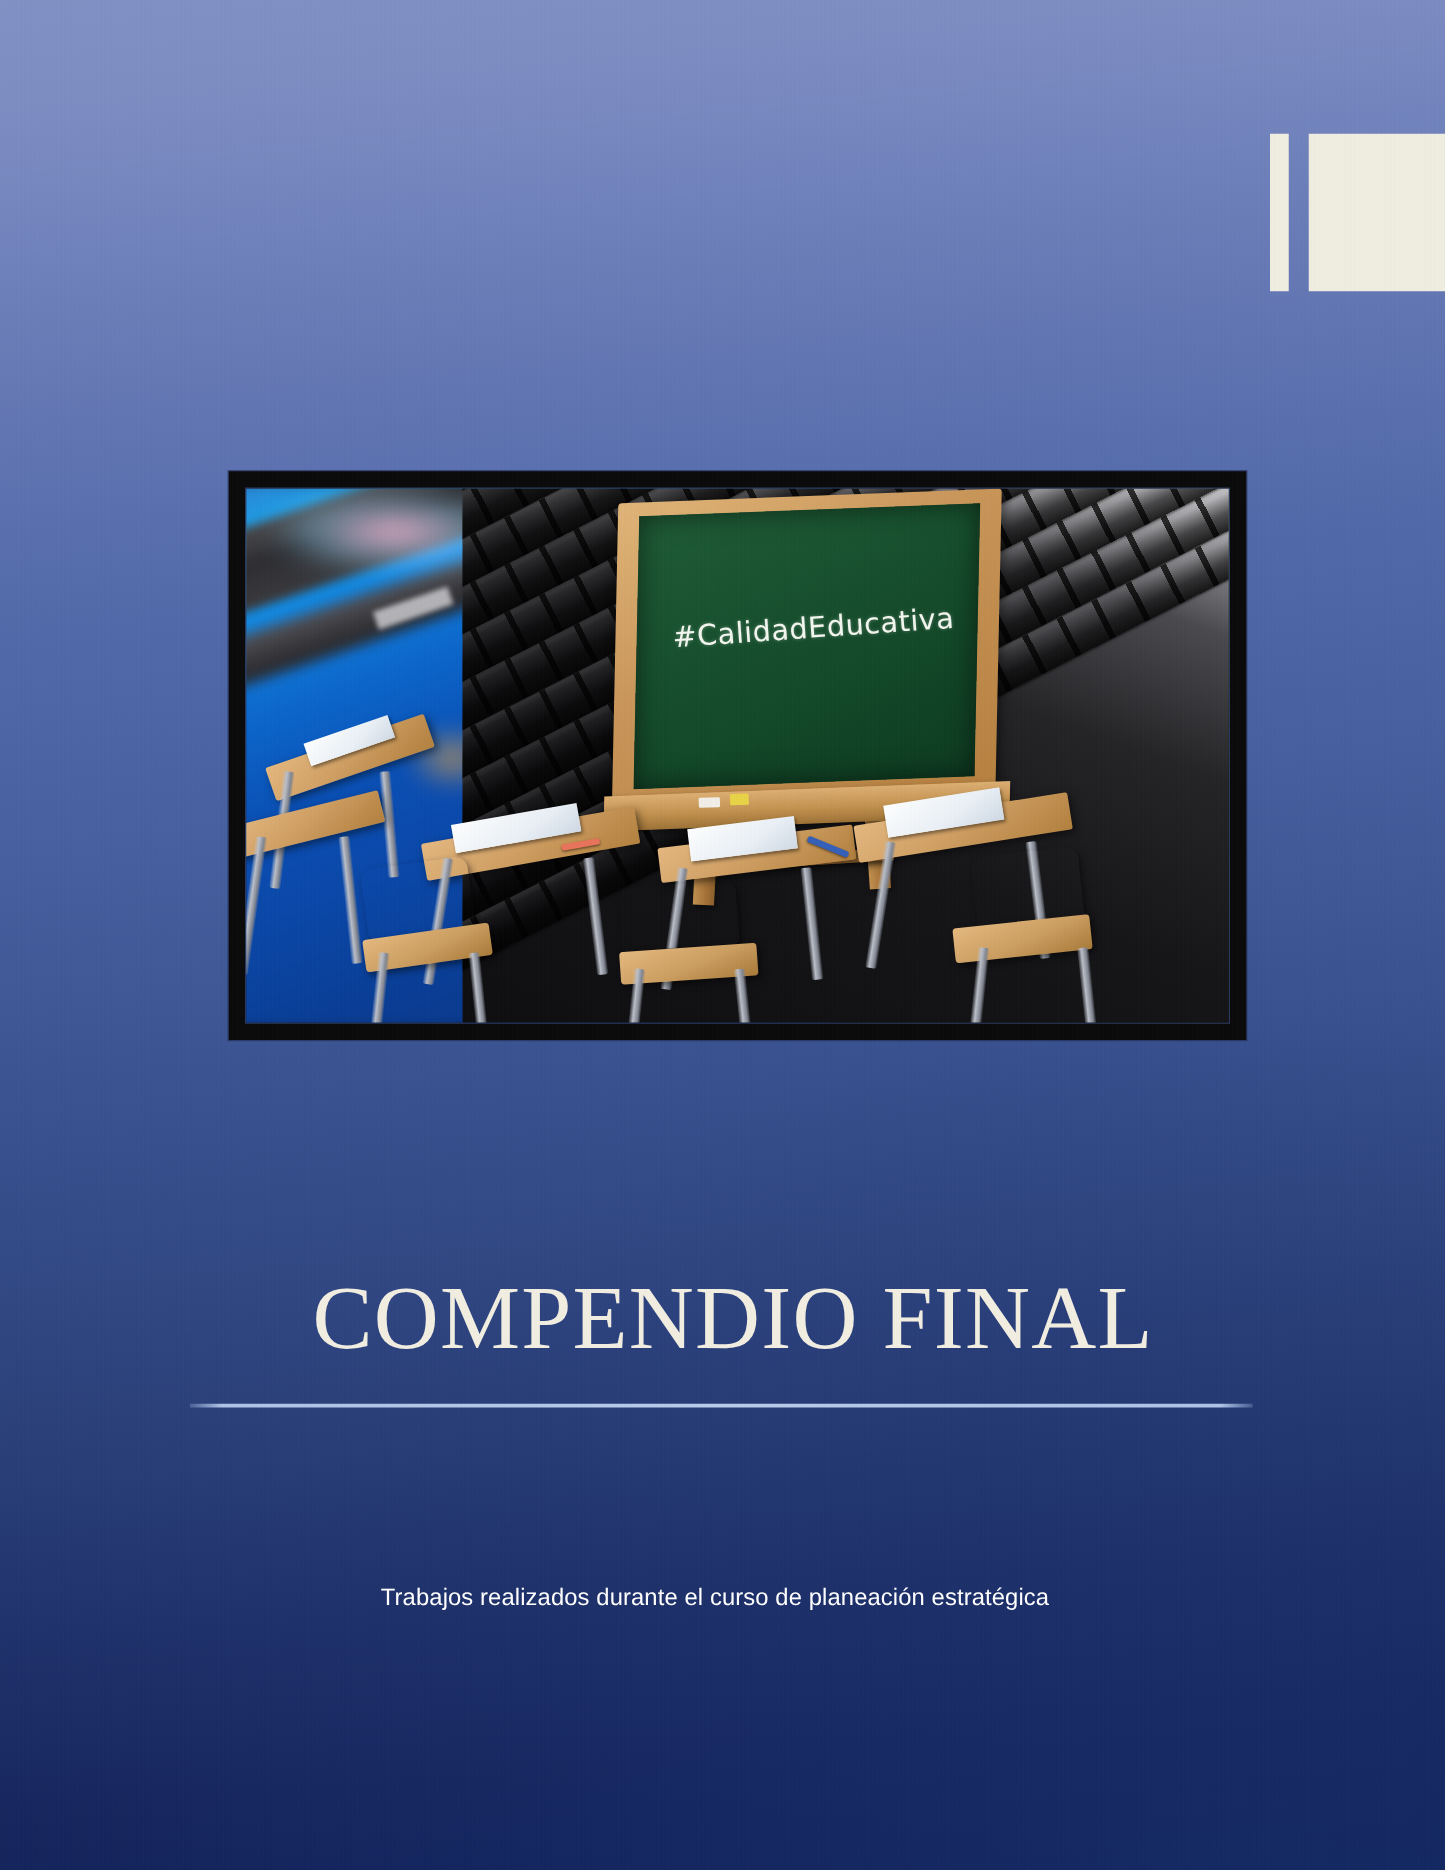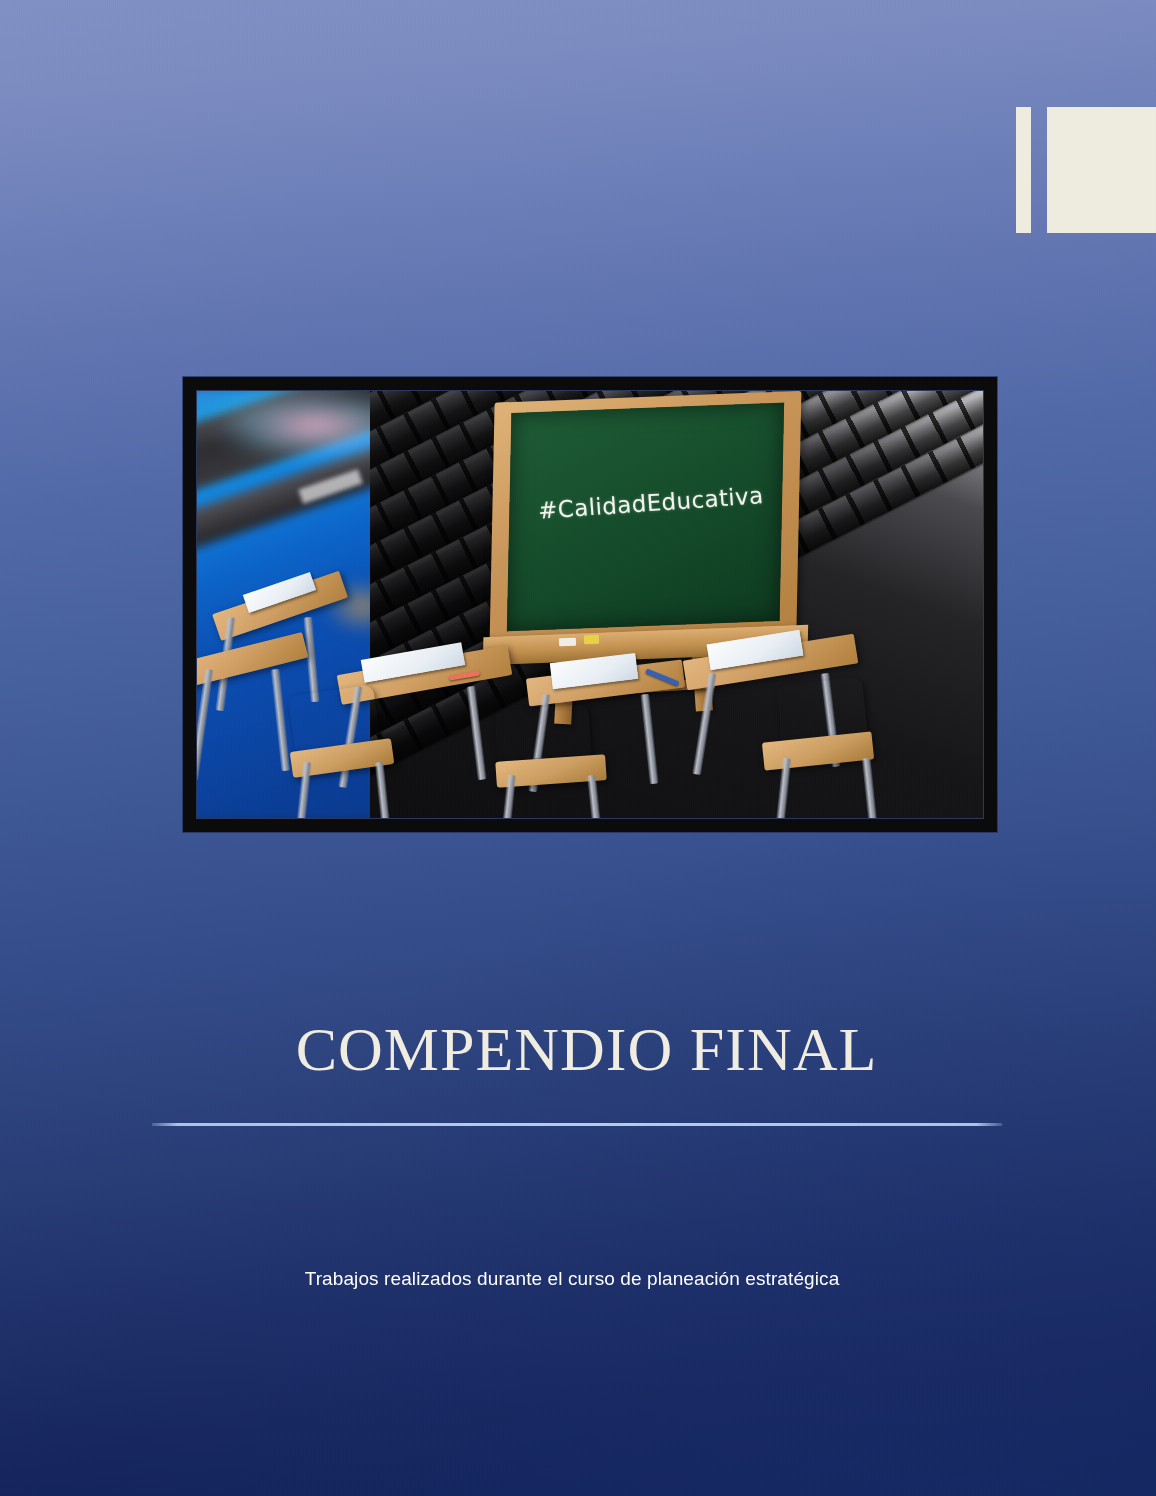--- a/index.html
+++ b/index.html
@@ -313,21 +313,21 @@
 
   
   .title {
     position: absolute;
     left: 0;
     right: 0;
     top: 1018px;
     text-align: center;
     font-family: "Liberation Serif", serif;
     font-weight: 400;
-    font-size: 62px;
+    font-size: 72px;
     line-height: 1.0;
     color: #f1eee1;
     letter-spacing: 1px;
     margin-left: 17px;
   }
   .title-rule {
     position: absolute;
     left: 152px;
     top: 1123px;
     width: 850px;

